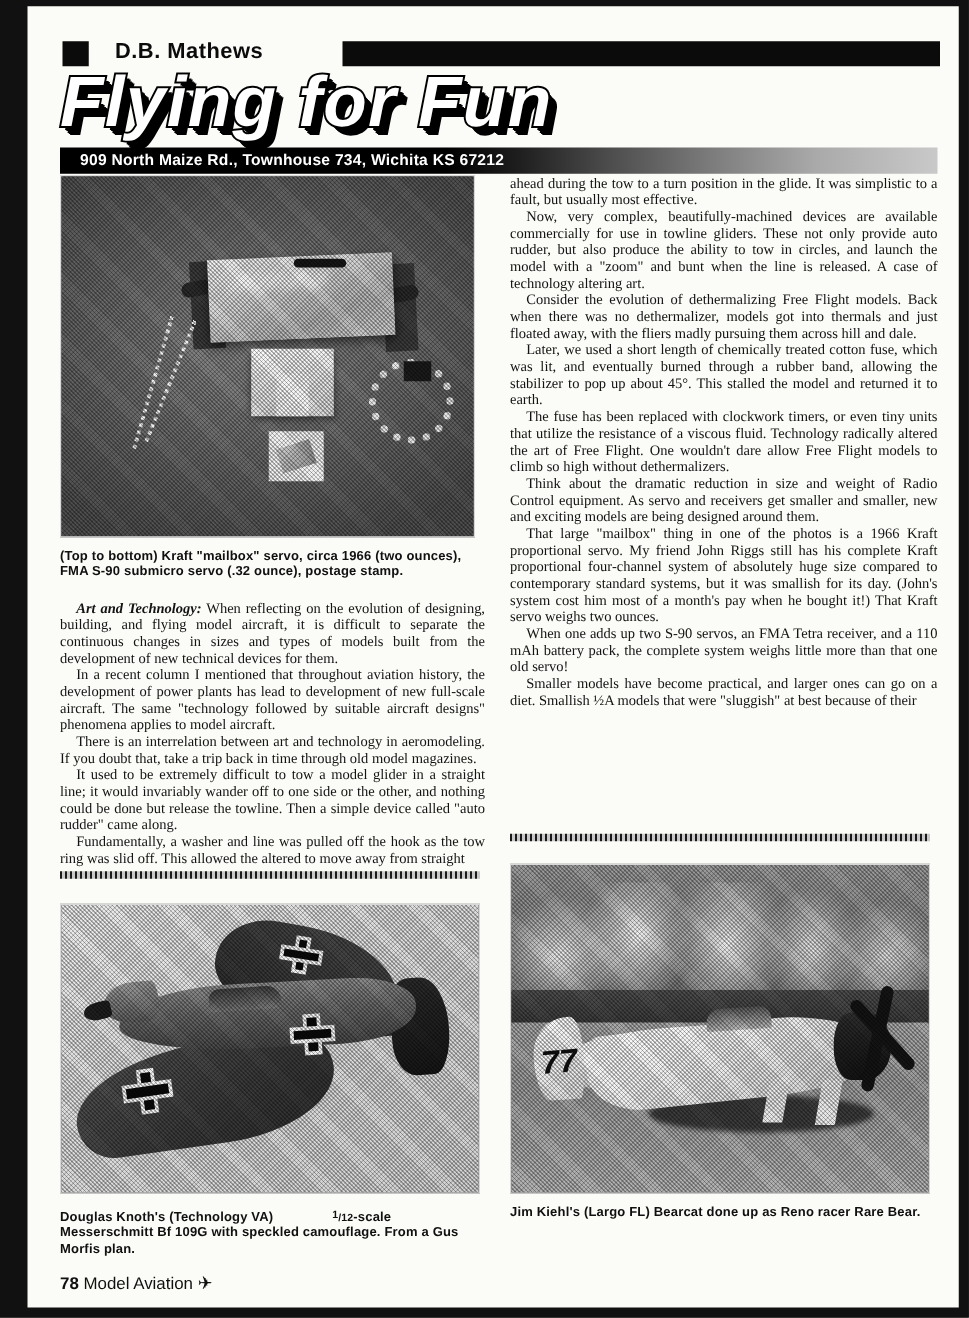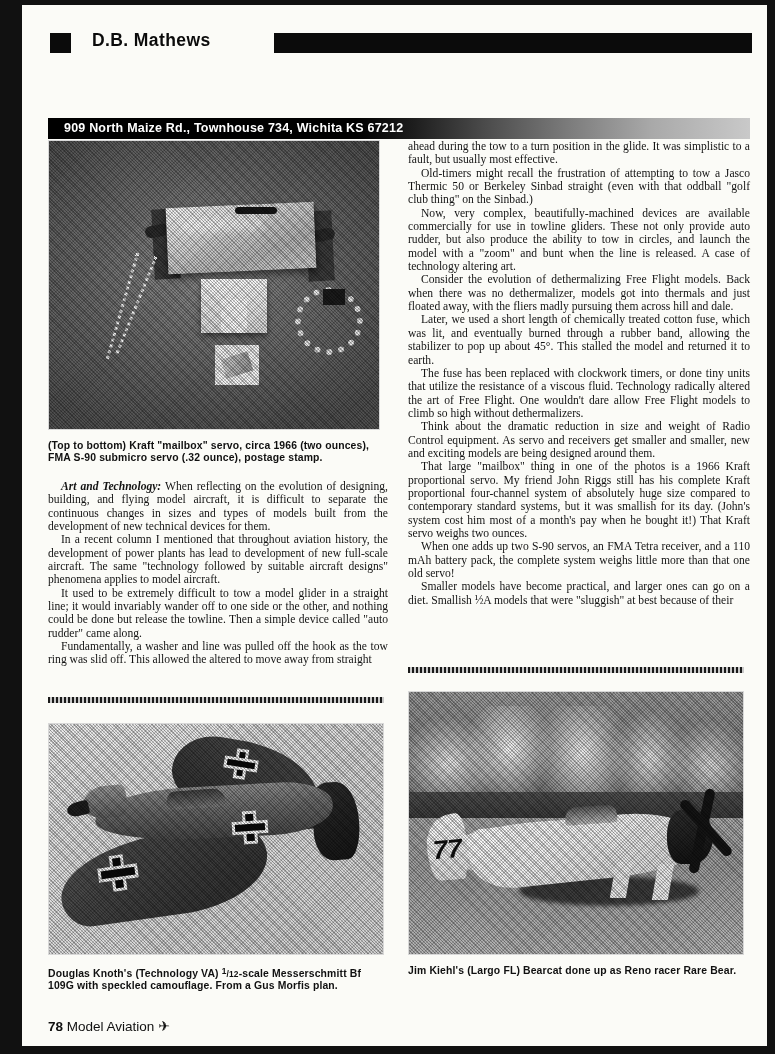--- a/index.html
+++ b/index.html
@@ -142,20 +142,21 @@
     margin: 0;
     font-family: "Liberation Sans", sans-serif;
     font-weight: bold;
     font-size: 10.4px;
     line-height: 12.4px;
     letter-spacing: 0.15px;
     color: #101010;
   }
   .caption .frac {
     font-size: 8.4px;
+    margin-left: 44px;
   }
   .caption .frac sup { font-size: 8.4px; vertical-align: 3px; }
   .caption .frac sub { font-size: 8.4px; vertical-align: 0px; }
 
   
   .photo {
     position: relative;
     overflow: hidden;
     background: #6e6e6e;
     border: 1px solid #d8d8d8;
@@ -504,20 +505,21 @@
     <div id="page-inner">
 
       <div class="masthead">
 
         <div class="byline-row">
           <div class="byline-square"></div>
           <div class="byline-name">D.B. Mathews</div>
           <div class="byline-bar"></div>
         </div>
 
+        <div class="wordmark">Flying for Fun</div>
 
         <div class="address-bar">
           <div class="address-text">909 North Maize Rd., Townhouse 734, Wichita KS 67212</div>
         </div>
       </div>
 
       <div class="columns">
 
         <div class="col-left">
 
@@ -539,20 +541,21 @@
           </div>
 
           <div style="height:10px"></div>
           <p class="caption">(Top to bottom) Kraft "mailbox" servo, circa 1966 (two ounces), FMA S-90 submicro servo (.32 ounce), postage stamp.</p>
 
           <div style="height:15px"></div>
 
           <p class="body"><b>Art and Technology:</b><span> When reflecting on the evolution of designing, building, and flying model aircraft, it is difficult to separate the continuous changes in sizes and types of models built from the development of new technical devices for them.</span></p>
 
           <p class="body">In a recent column I mentioned that throughout aviation history, the development of power plants has lead to development of new full-scale aircraft. The same "technology followed by suitable aircraft designs" phenomena applies to model aircraft.</p>
+          <p class="body">There is an interrelation between art and technology in aeromodeling. If you doubt that, take a trip back in time through old model magazines.</p>
           <p class="body">It used to be extremely difficult to tow a model glider in a straight line; it would invariably wander off to one side or the other, and nothing could be done but release the towline. Then a simple device called "auto rudder" came along.</p>
           <p class="body">Fundamentally, a washer and line was pulled off the hook as the tow ring was slid off. This allowed the altered to move away from straight</p>
 
           <div class="rule" style="top:557px"></div>
 
           <div style="position:absolute; top:583px; left:0;">
             <div class="photo" id="photo-bf109">
               <div class="bg"></div>
               <div class="bf-wing-far"></div>
               <div class="bf-stab"></div>
@@ -570,25 +573,24 @@
 
             <div style="height:10px"></div>
             <p class="caption"><span>Douglas Knoth's (Technology VA)</span> <span class="frac"><sup>1</sup>/<sub>12</sub></span><span>-scale Messerschmitt Bf</span>
               <span>109G with speckled camouflage. From a Gus Morfis plan.</span></p>
           </div>
         </div>
 
         <div class="col-right">
 
           <p class="body noindent">ahead during the tow to a turn position in the glide. It was simplistic to a fault, but usually most effective.</p>
-          <p class="body">Old-timers might recall the frustration of attempting to tow a Jasco Thermic 50 or Berkeley Sinbad straight (even with that oddball "golf club thing" on the Sinbad.)</p>
           <p class="body">Now, very complex, beautifully-machined devices are available commercially for use in towline gliders. These not only provide auto rudder, but also produce the ability to tow in circles, and launch the model with a "zoom" and bunt when the line is released. A case of technology altering art.</p>
           <p class="body">Consider the evolution of dethermalizing Free Flight models. Back when there was no dethermalizer, models got into thermals and just floated away, with the fliers madly pursuing them across hill and dale.</p>
           <p class="body">Later, we used a short length of chemically treated cotton fuse, which was lit, and eventually burned through a rubber band, allowing the stabilizer to pop up about 45°. This stalled the model and returned it to earth.</p>
-          <p class="body">The fuse has been replaced with clockwork timers, or done tiny units that utilize the resistance of a viscous fluid. Technology radically altered the art of Free Flight. One wouldn't dare allow Free Flight models to climb so high without dethermalizers.</p>
+          <p class="body">The fuse has been replaced with clockwork timers, or even tiny units that utilize the resistance of a viscous fluid. Technology radically altered the art of Free Flight. One wouldn't dare allow Free Flight models to climb so high without dethermalizers.</p>
           <p class="body">Think about the dramatic reduction in size and weight of Radio Control equipment. As servo and receivers get smaller and smaller, new and exciting models are being designed around them.</p>
           <p class="body">That large "mailbox" thing in one of the photos is a 1966 Kraft proportional servo. My friend John Riggs still has his complete Kraft proportional four-channel system of absolutely huge size compared to contemporary standard systems, but it was smallish for its day. (John's system cost him most of a month's pay when he bought it!) That Kraft servo weighs two ounces.</p>
           <p class="body">When one adds up two S-90 servos, an FMA Tetra receiver, and a 110 mAh battery pack, the complete system weighs little more than that one old servo!</p>
           <p class="body">Smaller models have become practical, and larger ones can go on a diet. Smallish ½A models that were "sluggish" at best because of their</p>
 
           <div class="rule" style="top:527px"></div>
 
           <div style="position:absolute; top:551px; left:0;">
             <div class="photo" id="photo-bearcat">
               <div class="sky"></div>

